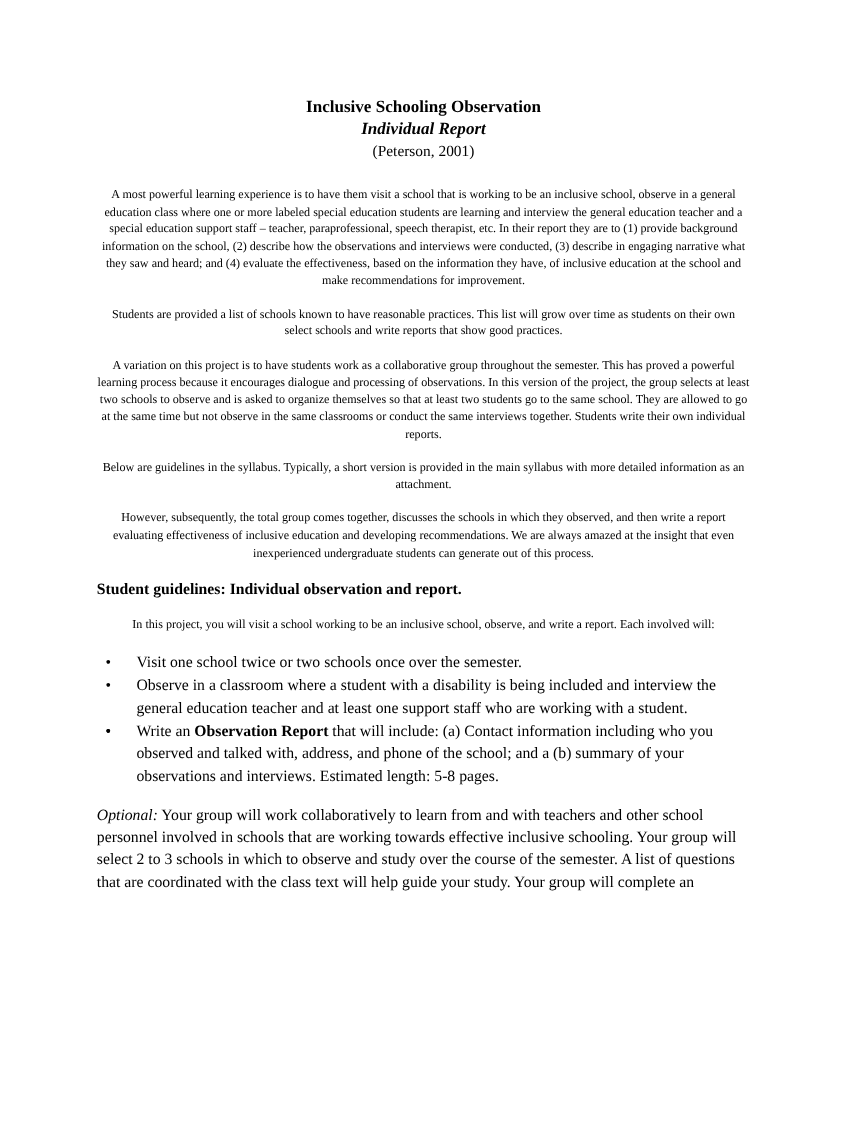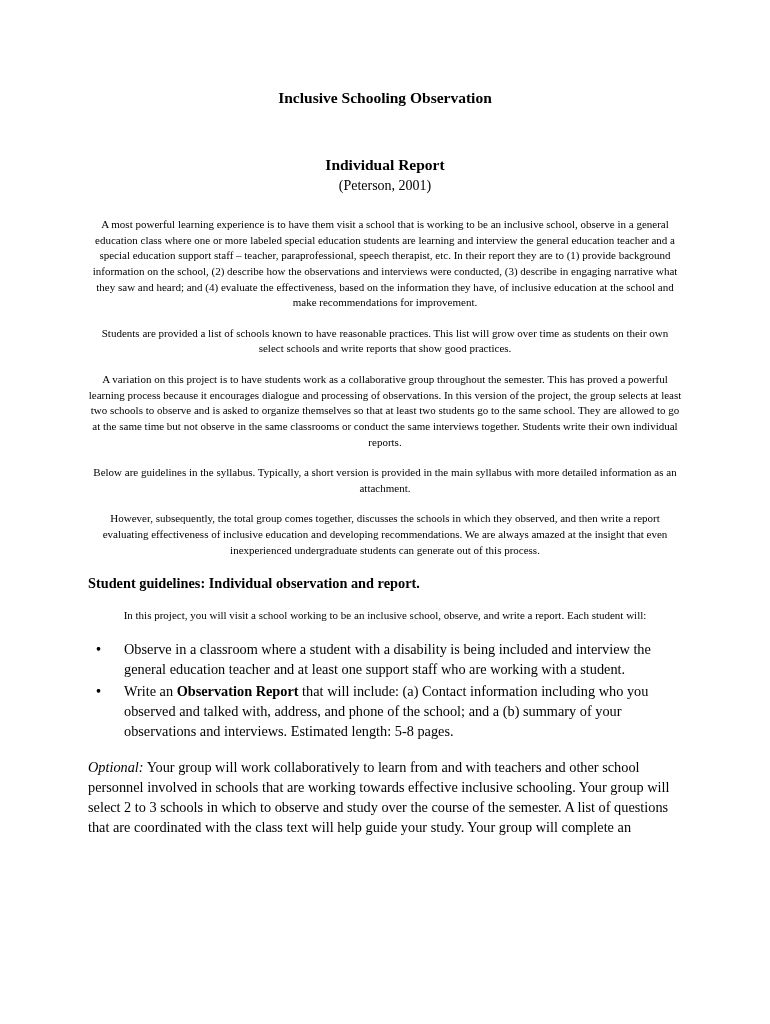--- a/index.html
+++ b/index.html
@@ -26,22 +26,22 @@
     margin-bottom: 22px;
   }
   .doc-title {
     font-size: 15.5px;
     font-weight: bold;
     line-height: 1.32;
   }
   .doc-subtitle {
     font-size: 15.5px;
     font-weight: bold;
+    font-style: italic;
     line-height: 1.32;
-    margin-top: 47px;
   }
   .doc-citation {
     font-size: 14px;
     line-height: 1.38;
   }
   p.para {
     font-size: 11px;
     line-height: 1.42;
     margin: 0 0 15px 0;
     text-align: center;
@@ -96,25 +96,26 @@
   </div>
 
   <p class="para">A most powerful learning experience is to have them visit a school that is working to be an inclusive school, observe in a general education class where one or more labeled special education students are learning and interview the general education teacher and a special education support staff – teacher, paraprofessional, speech therapist, etc. In their report they are to (1) provide background information on the school, (2) describe how the observations and interviews were conducted, (3) describe in engaging narrative what they saw and heard; and (4) evaluate the effectiveness, based on the information they have, of inclusive education at the school and make recommendations for improvement.</p>
   <p class="para">Students are provided a list of schools known to have reasonable practices. This list will grow over time as students on their own select schools and write reports that show good practices.</p>
   <p class="para">A variation on this project is to have students work as a collaborative group throughout the semester. This has proved a powerful learning process because it encourages dialogue and processing of observations. In this version of the project, the group selects at least two schools to observe and is asked to organize themselves so that at least two students go to the same school. They are allowed to go at the same time but not observe in the same classrooms or conduct the same interviews together. Students write their own individual reports.</p>
   <p class="para">Below are guidelines in the syllabus. Typically, a short version is provided in the main syllabus with more detailed information as an attachment.</p>
   <p class="para">However, subsequently, the total group comes together, discusses the schools in which they observed, and then write a report evaluating effectiveness of inclusive education and developing recommendations. We are always amazed at the insight that even inexperienced undergraduate students can generate out of this process.</p>
 
   <p class="heading-bold">Student guidelines: Individual observation and report.</p>
 
-  <p class="para">In this project, you will visit a school working to be an inclusive school, observe, and write a report.  Each student will:</p>
+  <p class="para">In this project, you will visit a school working to be an inclusive school, observe, and write a report.  Each involved will:</p>
 
   <ul class="bullets">
     <li>
       <span class="bullet-dot">•</span>
+      <span class="li-body">Visit one school twice or two schools once over the semester.</span>
     </li>
     <li class="hang">
       <span class="bullet-dot">•</span>
       <span class="li-body">Observe in a classroom where a student with a disability is being included and interview the general education teacher and at least one support staff who are working with a student.</span>
     </li>
     <li>
       <span class="bullet-dot">•</span>
     </li>
     <li class="hang">
       <span class="bullet-dot">•</span>

